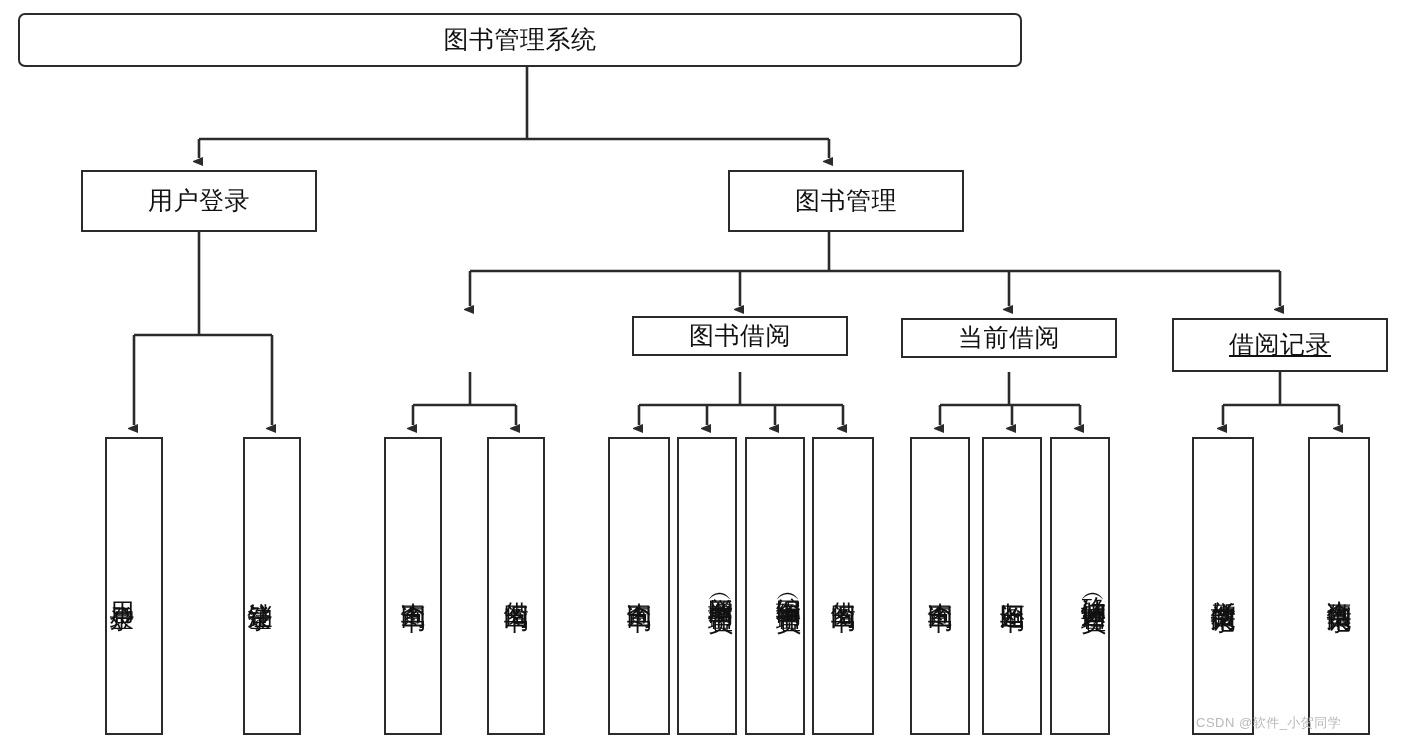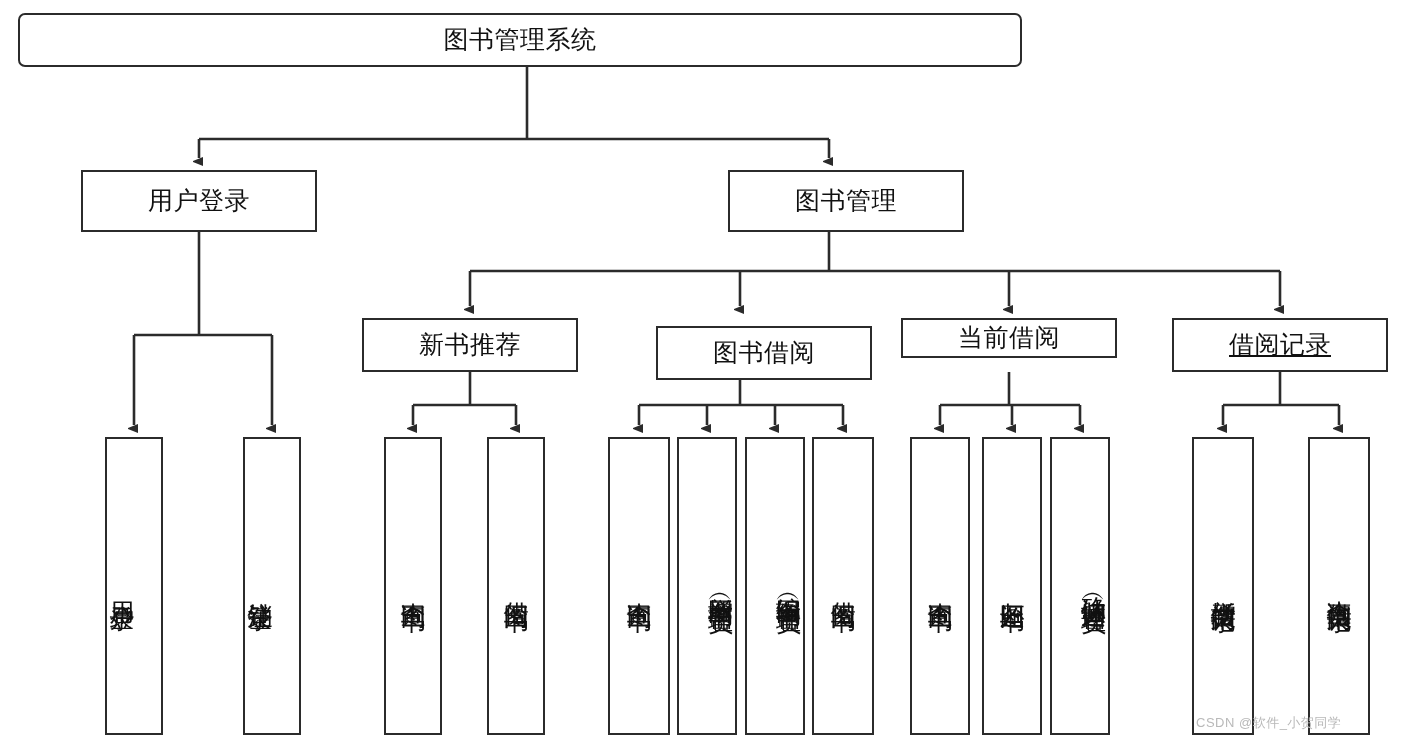--- a/index.html
+++ b/index.html
@@ -136,24 +136,21 @@
     <span>图书管理系统</span>
   </div>
 
   <div class="node horiz" style="left:81px; top:170px; width:236px; height:62px;">
     <span>用户登录</span>
   </div>
   <div class="node horiz" style="left:692px; top:170px; width:236px; height:62px;margin-left:36px;">
     <span>图书管理</span>
   </div>
 
-  <div class="node horiz" style="left:362px; top:318px; width:216px; height:54px;">
-    <span>新书推荐</span>
-  </div>
-  <div class="node horiz" style="left:632px; top:326px; width:216px; height:54px;margin-left:24px;">
+  <div class="node horiz" style="left:632px; top:316px; width:216px; height:40px;">
     <span>图书借阅</span>
   </div>
   <div class="node horiz" style="left:901px; top:318px; width:216px; height:40px;">
     <span>当前借阅</span>
   </div>
   <div class="node horiz" style="left:1172px; top:318px; width:216px; height:54px;text-decoration:underline;">
     <span>借阅记录</span>
   </div>
 
   <div class="node vert" style="left:105px; top:437px; width:58px; height:298px; align-items:flex-end;">

